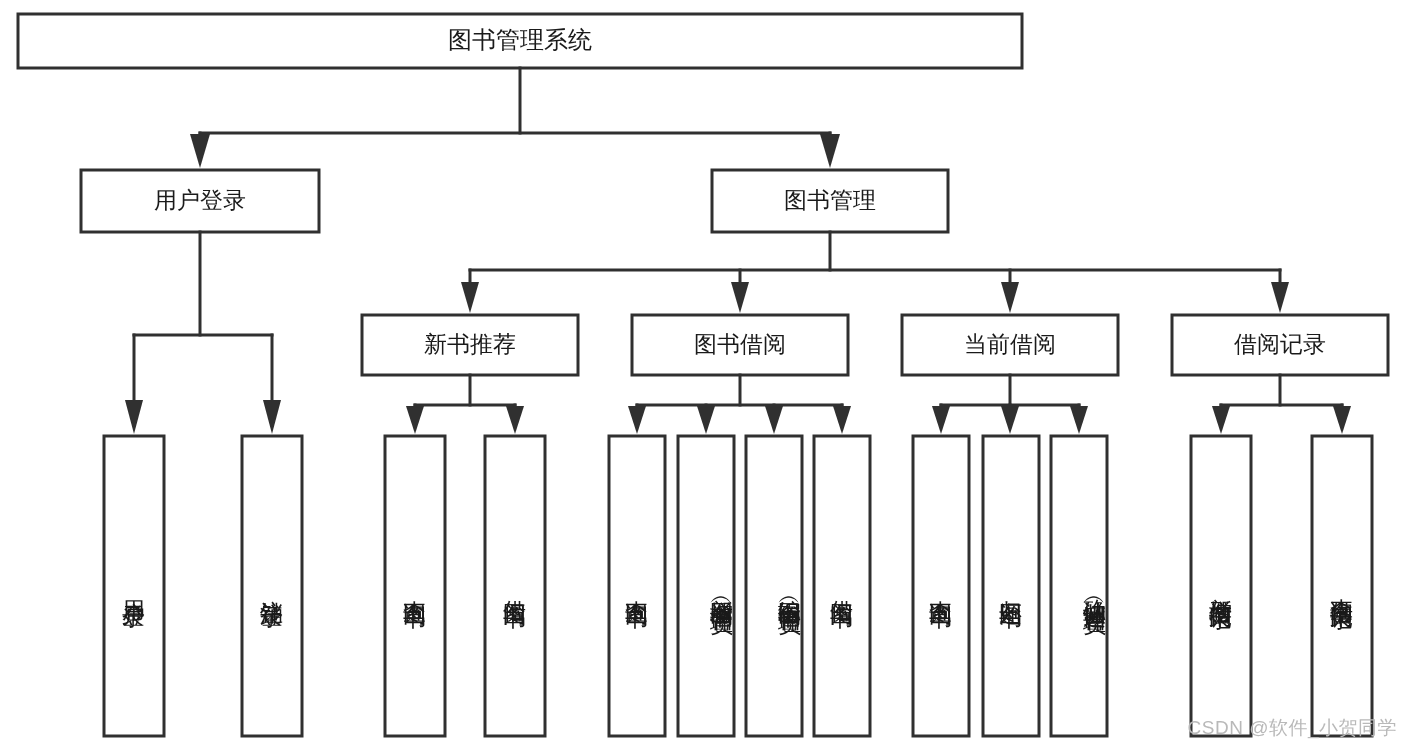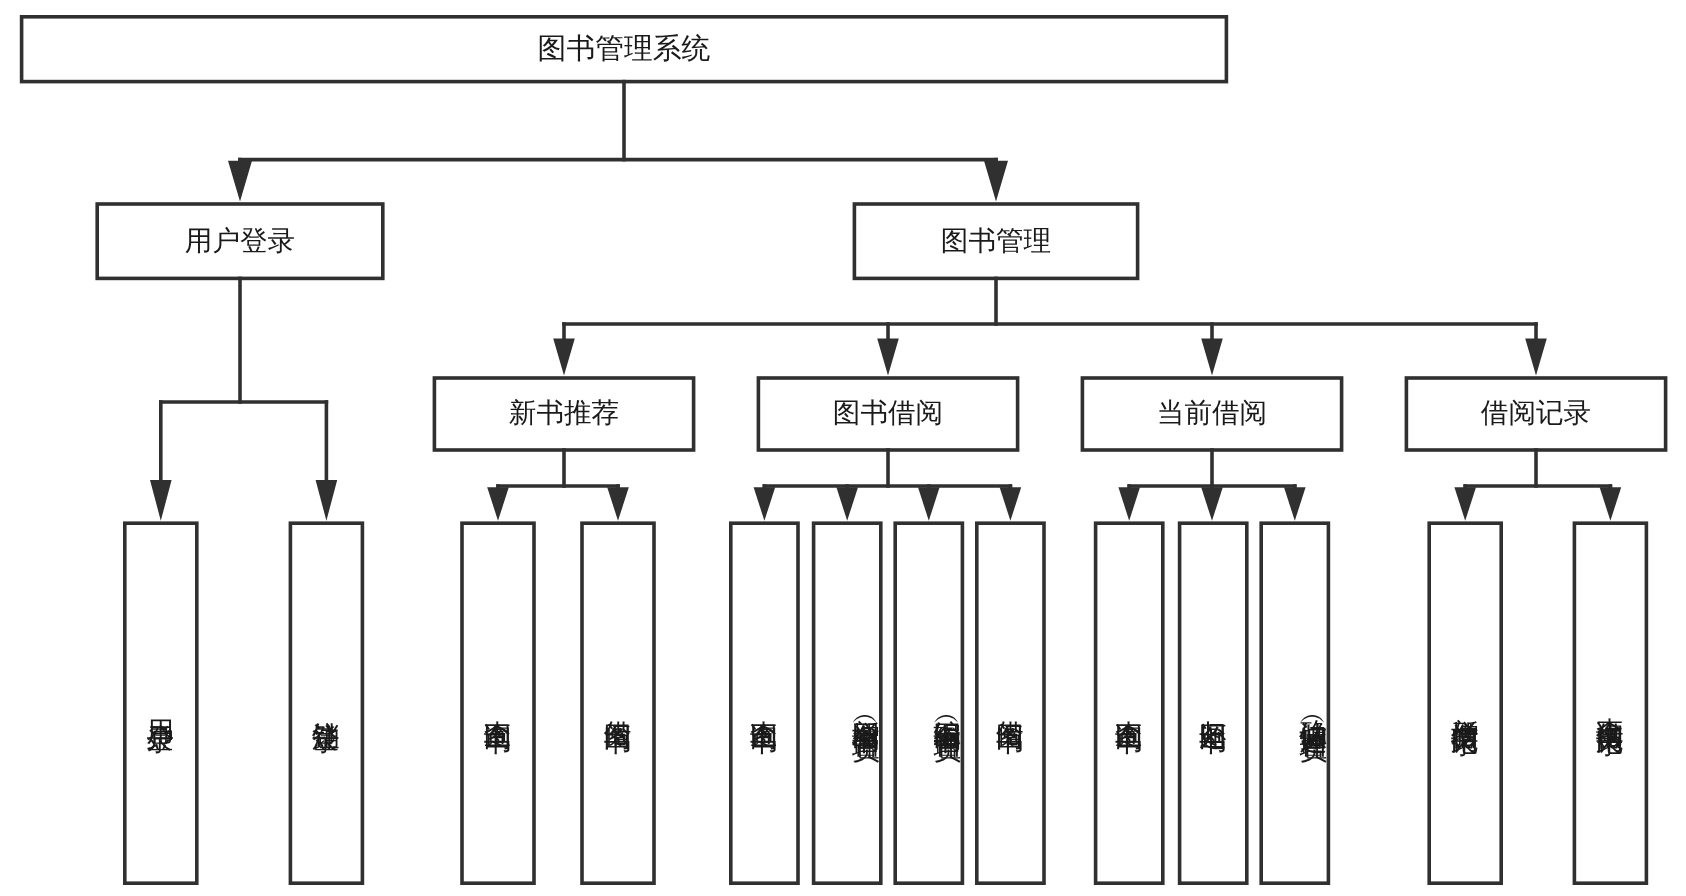--- a/index.html
+++ b/index.html
@@ -219,14 +219,15 @@
   <div class="vlabel" style="left:609px; top:436px; width:56px; height:300px;">查询图书</div>
   <div class="vlabel" style="left:678px; top:436px; width:56px; height:300px; align-items:flex-start; padding-top:8px; box-sizing:border-box;">新增图书（管理员）</div>
   <div class="vlabel" style="left:746px; top:436px; width:56px; height:300px; align-items:flex-start; padding-top:8px; box-sizing:border-box;">编辑图书（管理员）</div>
   <div class="vlabel" style="left:814px; top:436px; width:56px; height:300px;">借阅图书</div>
   <div class="vlabel" style="left:913px; top:436px; width:56px; height:300px;">查询图书</div>
   <div class="vlabel" style="left:983px; top:436px; width:56px; height:300px;">归还图书</div>
   <div class="vlabel" style="left:1051px; top:436px; width:56px; height:300px; align-items:flex-start; padding-top:8px; box-sizing:border-box;">确认归还（管理员）</div>
   <div class="vlabel" style="left:1191px; top:436px; width:60px; height:300px;">新增借阅记录</div>
   <div class="vlabel" style="left:1312px; top:436px; width:60px; height:300px;">查询借阅记录</div>
 
+  <div class="watermark">CSDN @软件_小贺同学</div>
 
 </div>
 
 </body></html>

